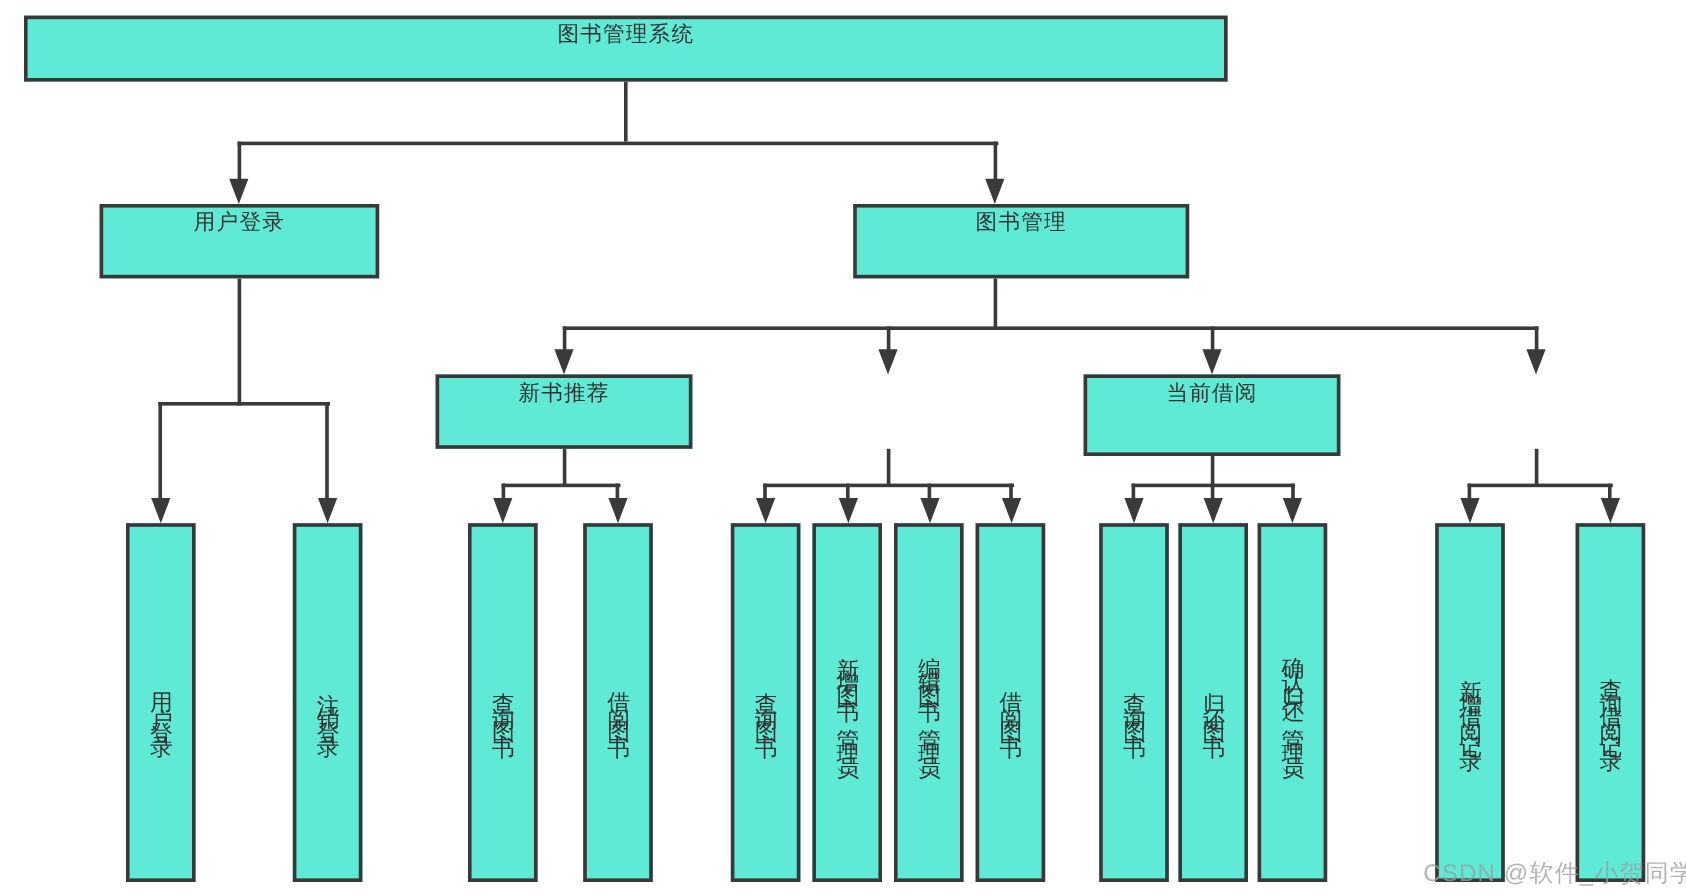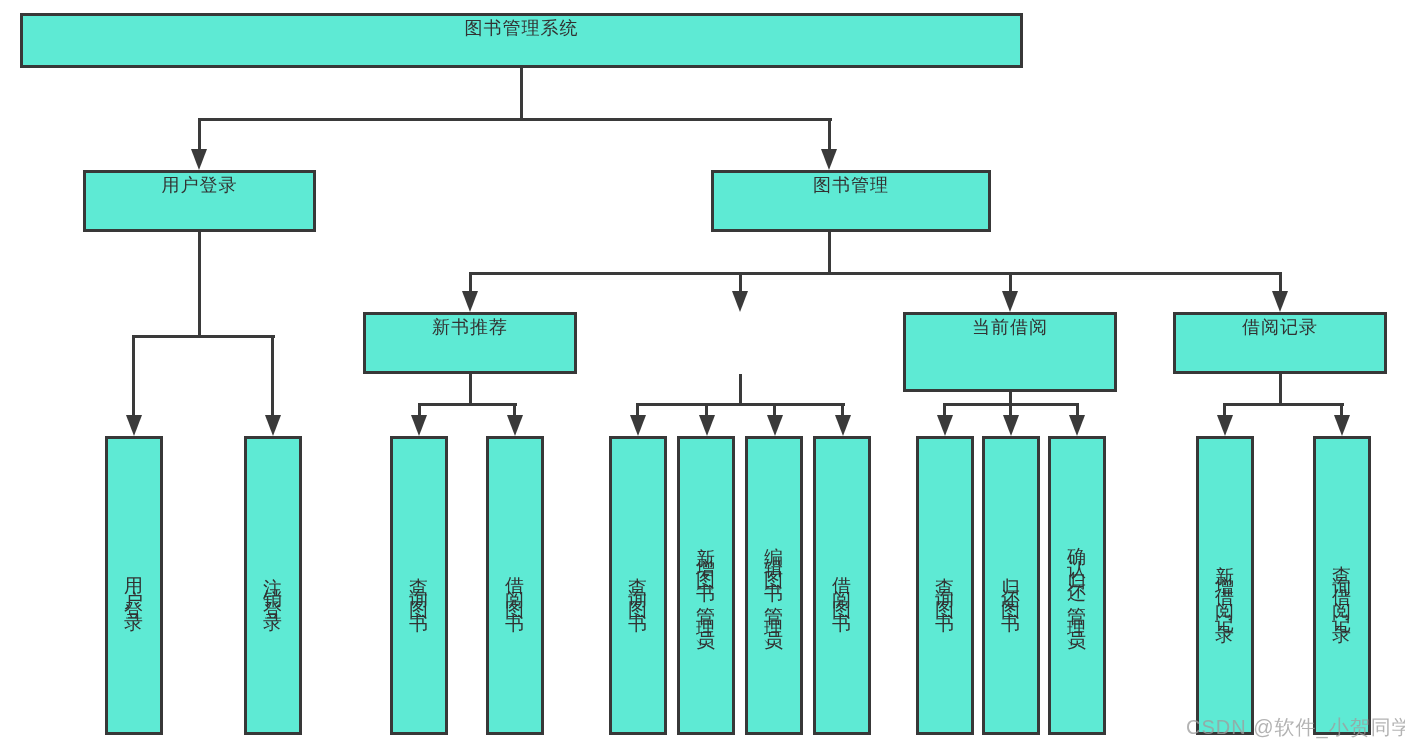--- a/index.html
+++ b/index.html
@@ -104,25 +104,22 @@
   <div class="box" style="left:83px;top:170px;width:233px;height:62px">
     <span class="lbl">用户登录</span>
   </div>
   <div class="box" style="left:711px;top:170px;width:280px;height:62px">
     <span class="lbl">图书管理</span>
   </div>
 
   <div class="box" style="left:363px;top:312px;width:214px;height:62px">
     <span class="lbl">新书推荐</span>
   </div>
-  <div class="box" style="left:903px;top:312px;width:214px;height:80px">
+  <div class="box" style="left:903px;top:312px;width:214px;height:68px">
     <span class="lbl">当前借阅</span>
-  </div>
-  <div class="box" style="left:1173px;top:312px;width:214px;height:62px">
-    <span class="lbl">借阅记录</span>
   </div>
 
   <div class="box v" style="left:105px;top:436px;width:58px;height:299px">
     <span class="lbl">用户登录</span>
   </div>
   <div class="box v" style="left:244px;top:436px;width:58px;height:299px">
     <span class="lbl">注销登录</span>
   </div>
 
   <div class="box v" style="left:390px;top:436px;width:58px;height:299px">

